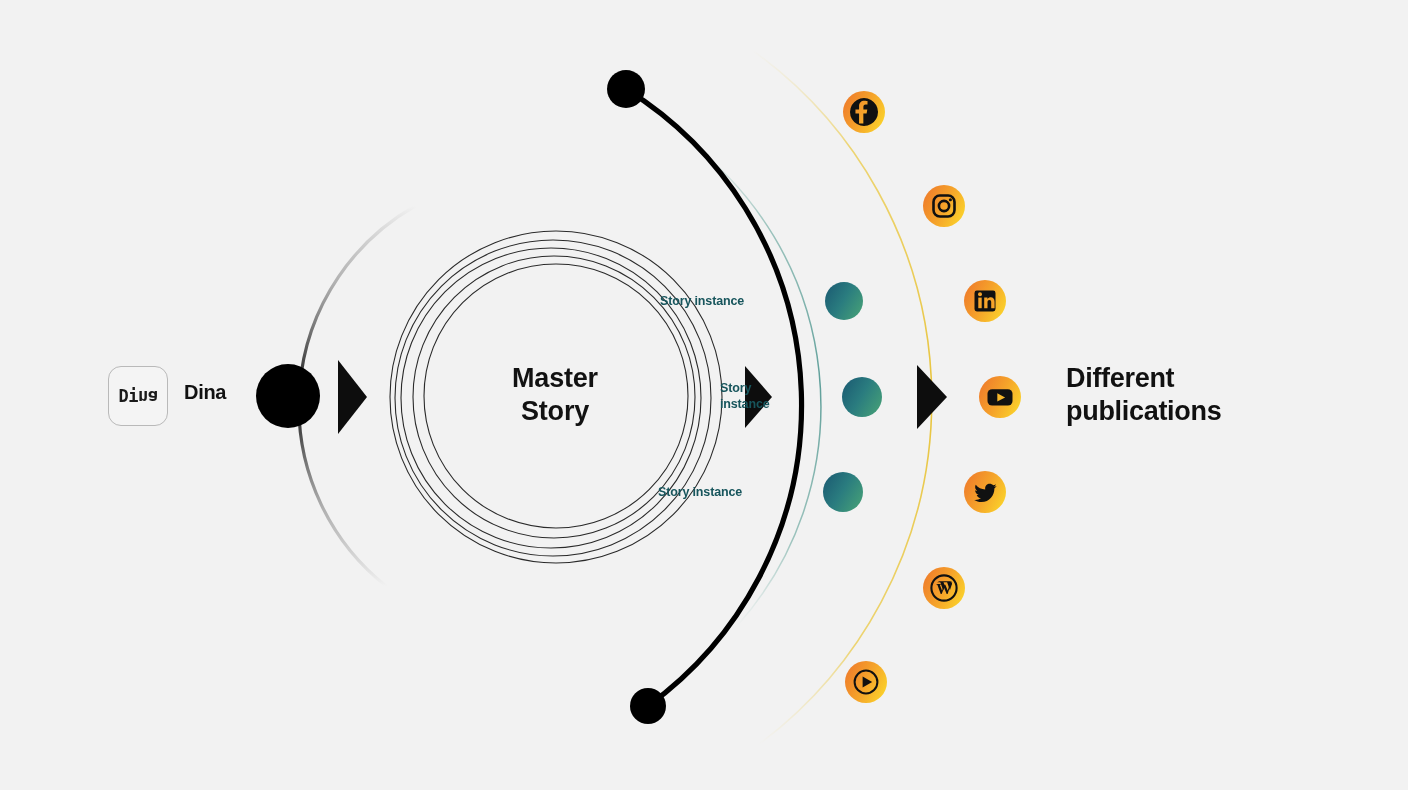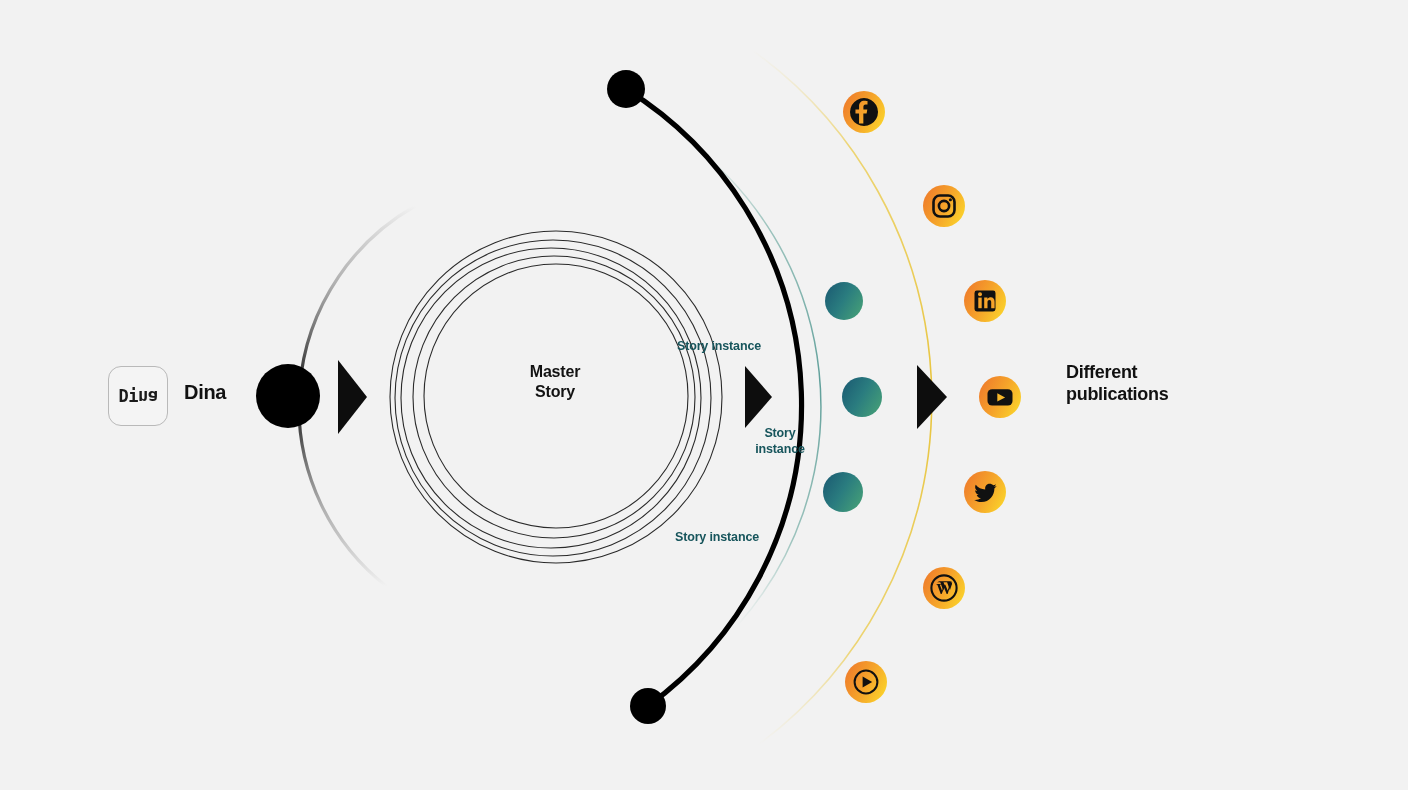--- a/index.html
+++ b/index.html
@@ -73,53 +73,52 @@
     white-space: nowrap;
   }
 
   
   .center-label {
     position: absolute;
     left: 455px;
     top: 362px;
     width: 200px;
     text-align: center;
-    font-size: 16px;
+    font-size: 27px;
     font-weight: 700;
     color: #121212;
     line-height: 1.23;
     letter-spacing: -0.2px;
   }
 
   
   .publications-label {
     position: absolute;
     left: 1066px;
     top: 362px;
-    font-size: 18px;
+    font-size: 27px;
     font-weight: 700;
     color: #111111;
     line-height: 1.22;
     letter-spacing: -0.3px;
     white-space: nowrap;
   }
 
   
   .story-label {
     position: absolute;
     font-size: 12.5px;
     font-weight: 700;
     color: #17555c;
     letter-spacing: -0.15px;
     line-height: 1.25;
     white-space: pre-line;
   }
   .story-label.right-aligned {
-    text-align: center;
-    margin-top: 45px;
+    text-align: left;
   }
 </style>
 </head>
 <body>
 
 <div id="stage">
 
   <svg class="layer" viewBox="0 0 1408 790">
     <defs>
 

